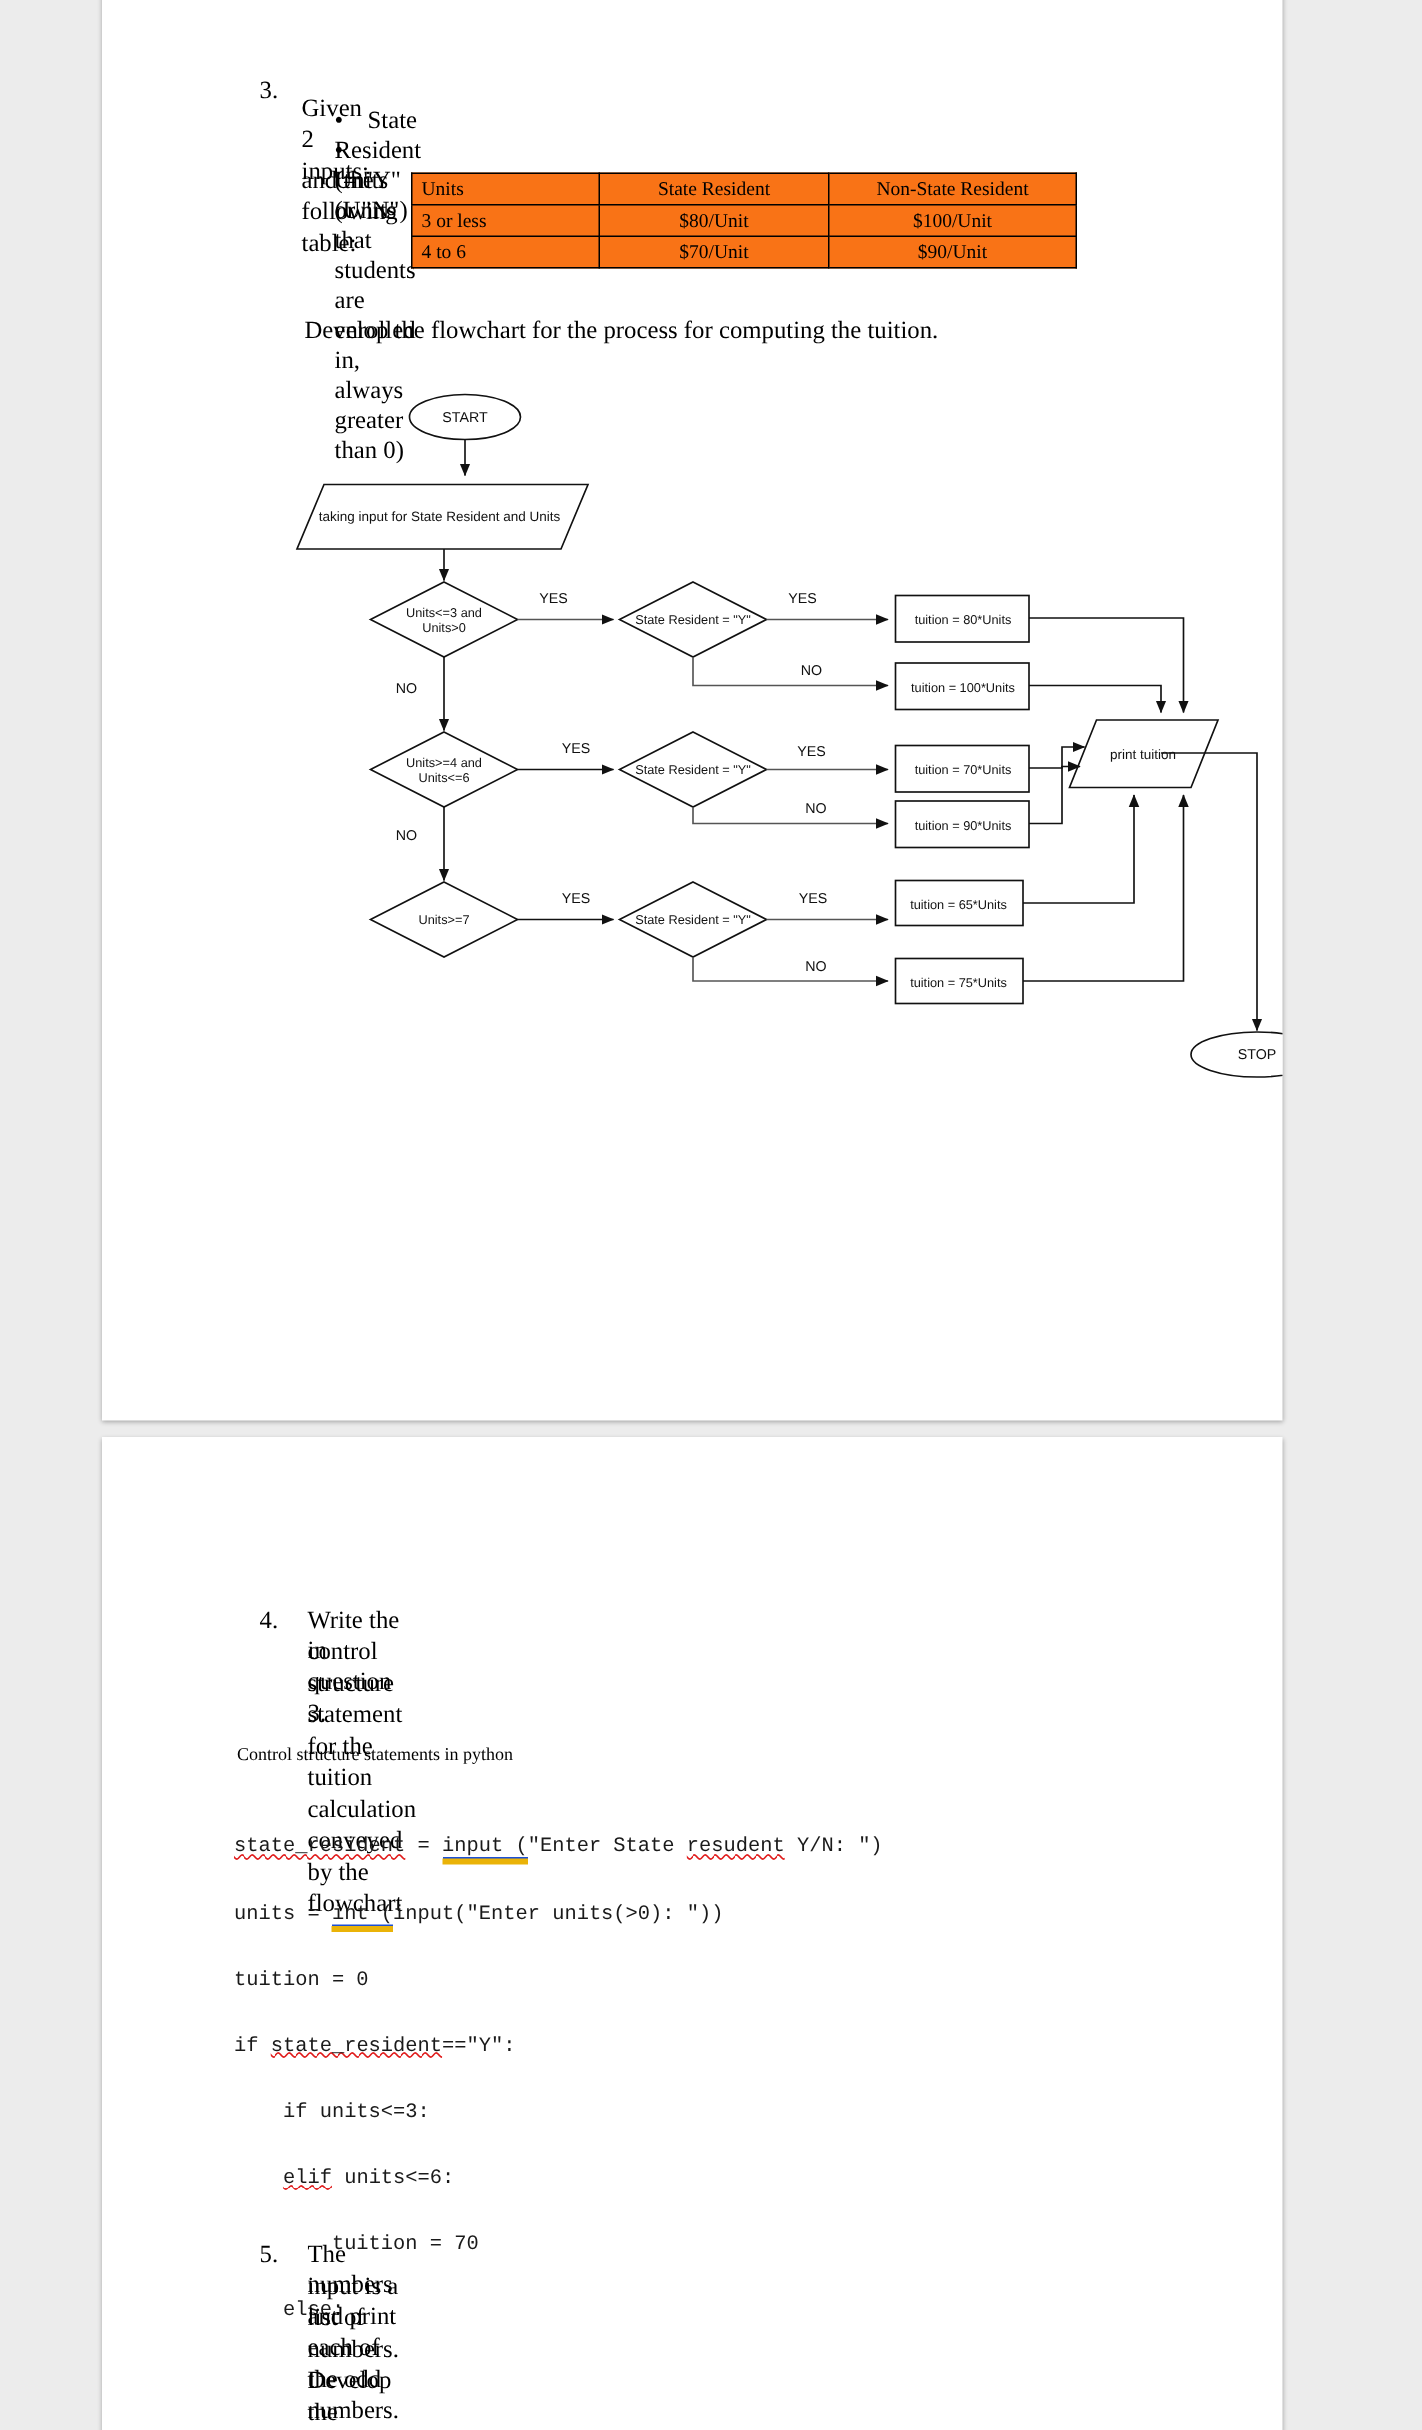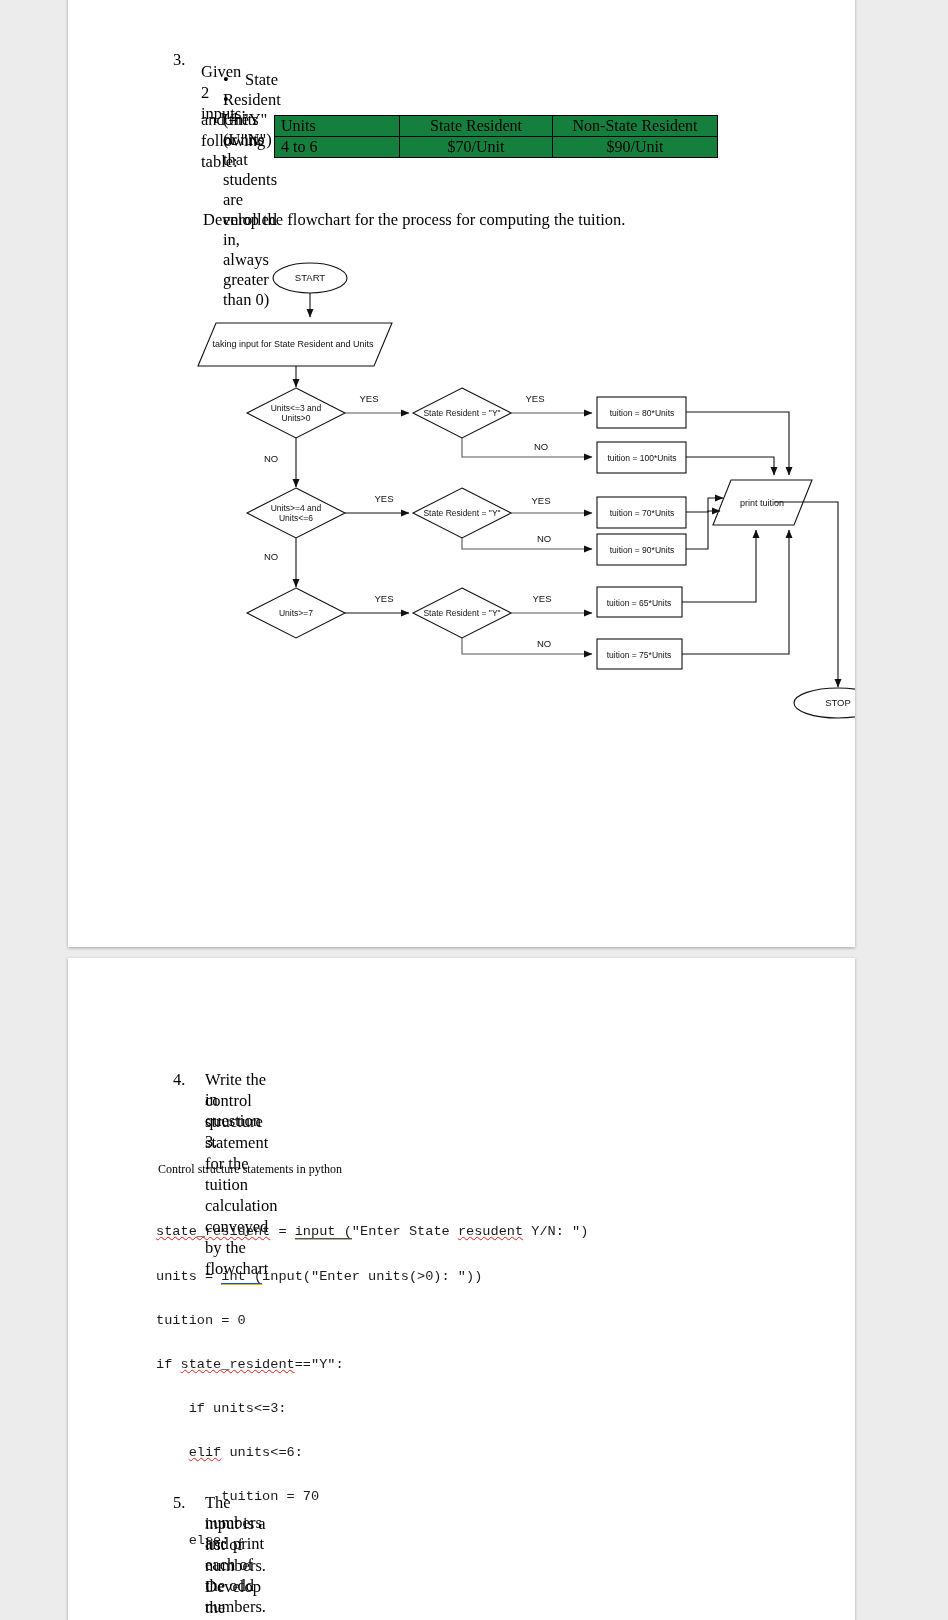--- a/index.html
+++ b/index.html
@@ -46,22 +46,22 @@
     display: inline-block;
     width: 22px;
   }
 
   
   table.rate-table {
     position: absolute;
     left: 206px;
     top: 123px;
     border-collapse: collapse;
-    font-size: 16px;
-    background: #15803d;
+    font-size: 13px;
+    background: #f97316;
   }
   table.rate-table td {
     border: 1.3px solid #000;
     padding: 0px 6px 1px 6px;
     height: 19px;
     line-height: 19px;
   }
   td.c-units  { width: 112px; text-align: left; }
   td.c-state  { width: 140px; text-align: center; }
   td.c-nonstate { width: 152px; text-align: center; }
@@ -89,21 +89,21 @@
 
   .sp-red {
     text-decoration-line: underline;
     text-decoration-style: wavy;
     text-decoration-color: #e01b1b;
     text-decoration-thickness: 1px;
     text-underline-offset: 1px;
     margin-top: 36px;
   }
   .sp-blue {
-    border-bottom: 1px solid #eab308;
+    border-bottom: 4px solid #eab308;
     box-shadow: inset 0 -3px 0 -2px #1a4fd6;
     color: #1a1a1a;
   }
 
   .heading-py {
     position: absolute;
     font-size: 12px;
     color: #000;
   }
 </style>
@@ -125,20 +125,25 @@
 
     <div class="q-text" style="left:133px; top:118px;">and the following table:</div>
   </div>
 
   <table class="rate-table">
     <tbody>
       <tr class="hdr">
         <td class="c-units">Units</td>
         <td class="c-state">State Resident</td>
         <td class="c-nonstate">Non-State Resident</td>
+      </tr>
+      <tr>
+        <td class="c-units">3 or less</td>
+        <td class="c-state">$80/Unit</td>
+        <td class="c-nonstate">$100/Unit</td>
       </tr>
       <tr>
         <td class="c-units">4 to 6</td>
         <td class="c-state">$70/Unit</td>
         <td class="c-nonstate">$90/Unit</td>
       </tr>
     </tbody>
   </table>
 
   <div class="q-text" style="left:135px; top:218px;">Develop the flowchart for the process for computing the tuition.</div>

